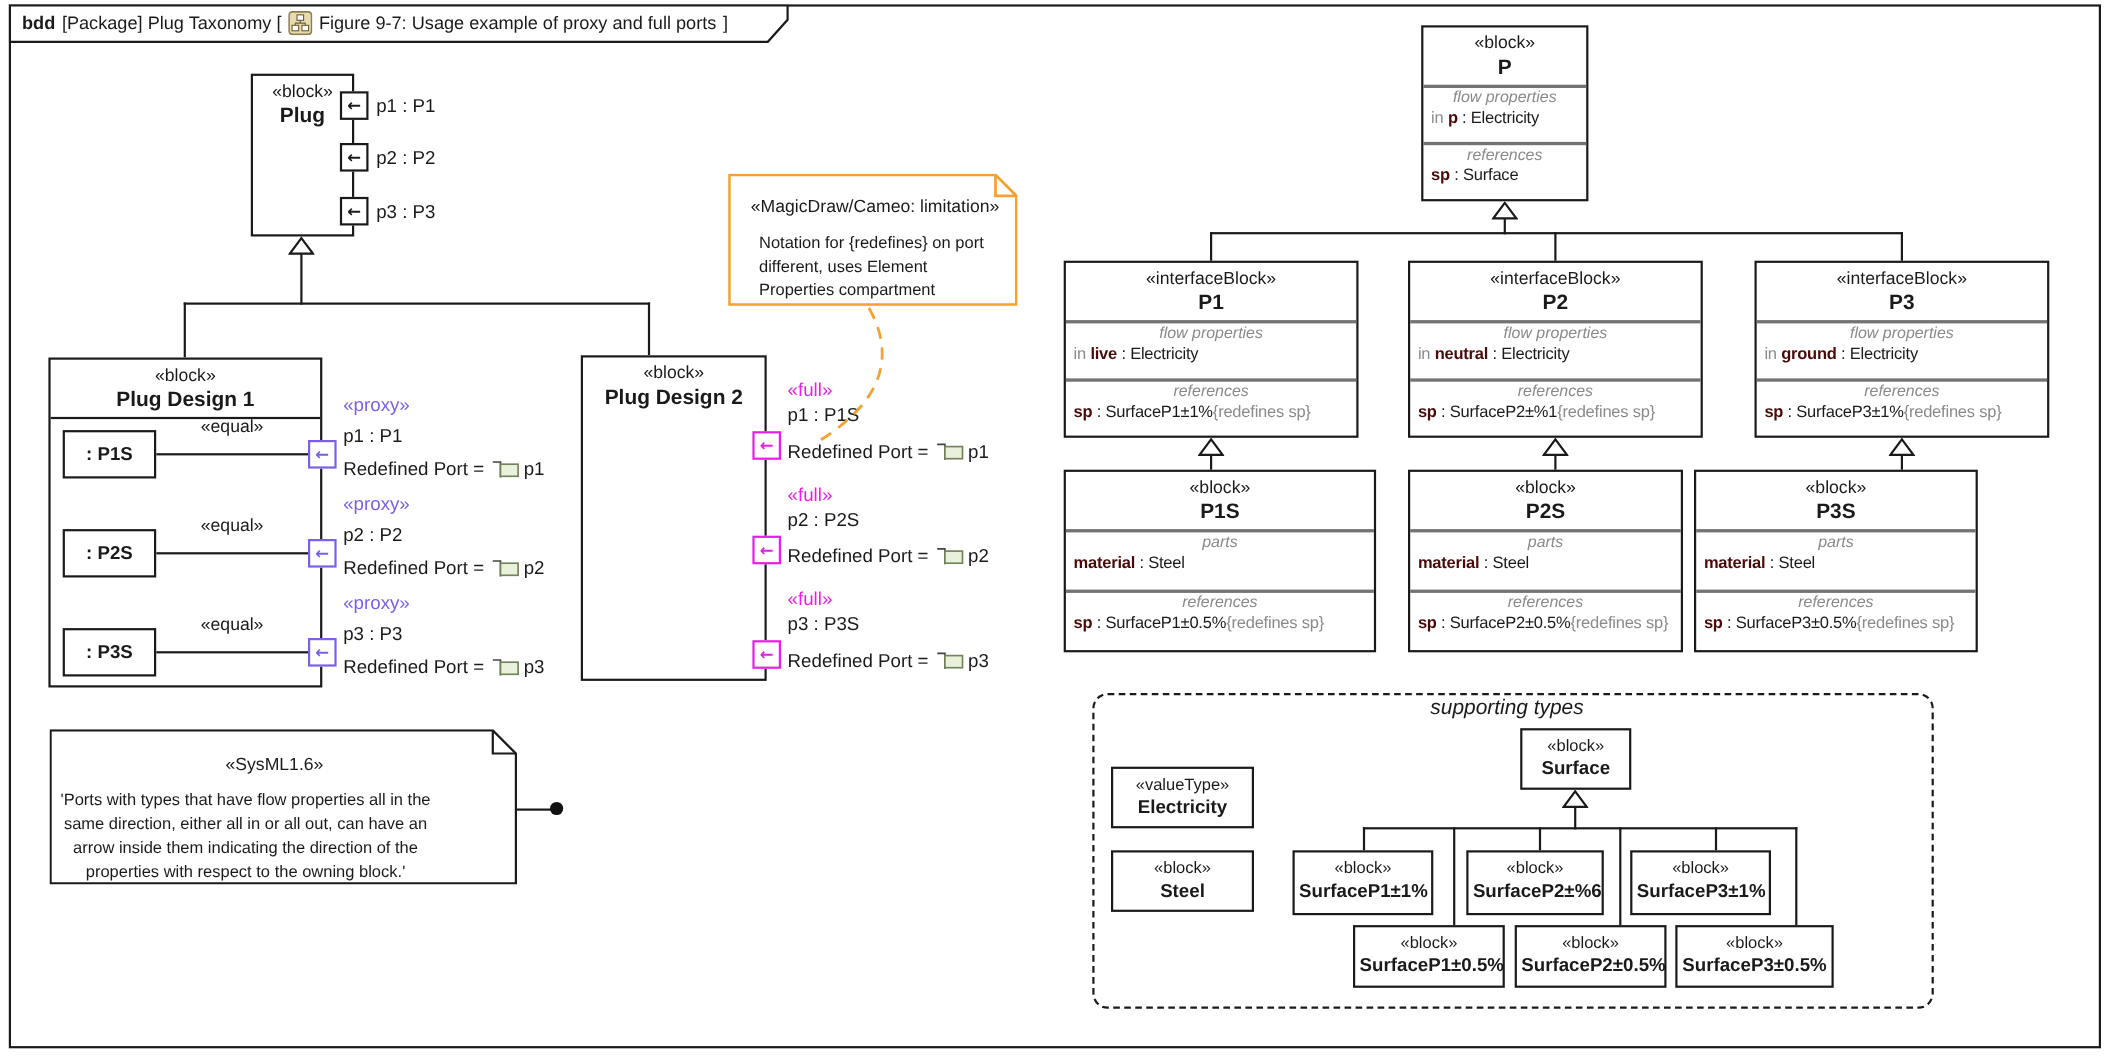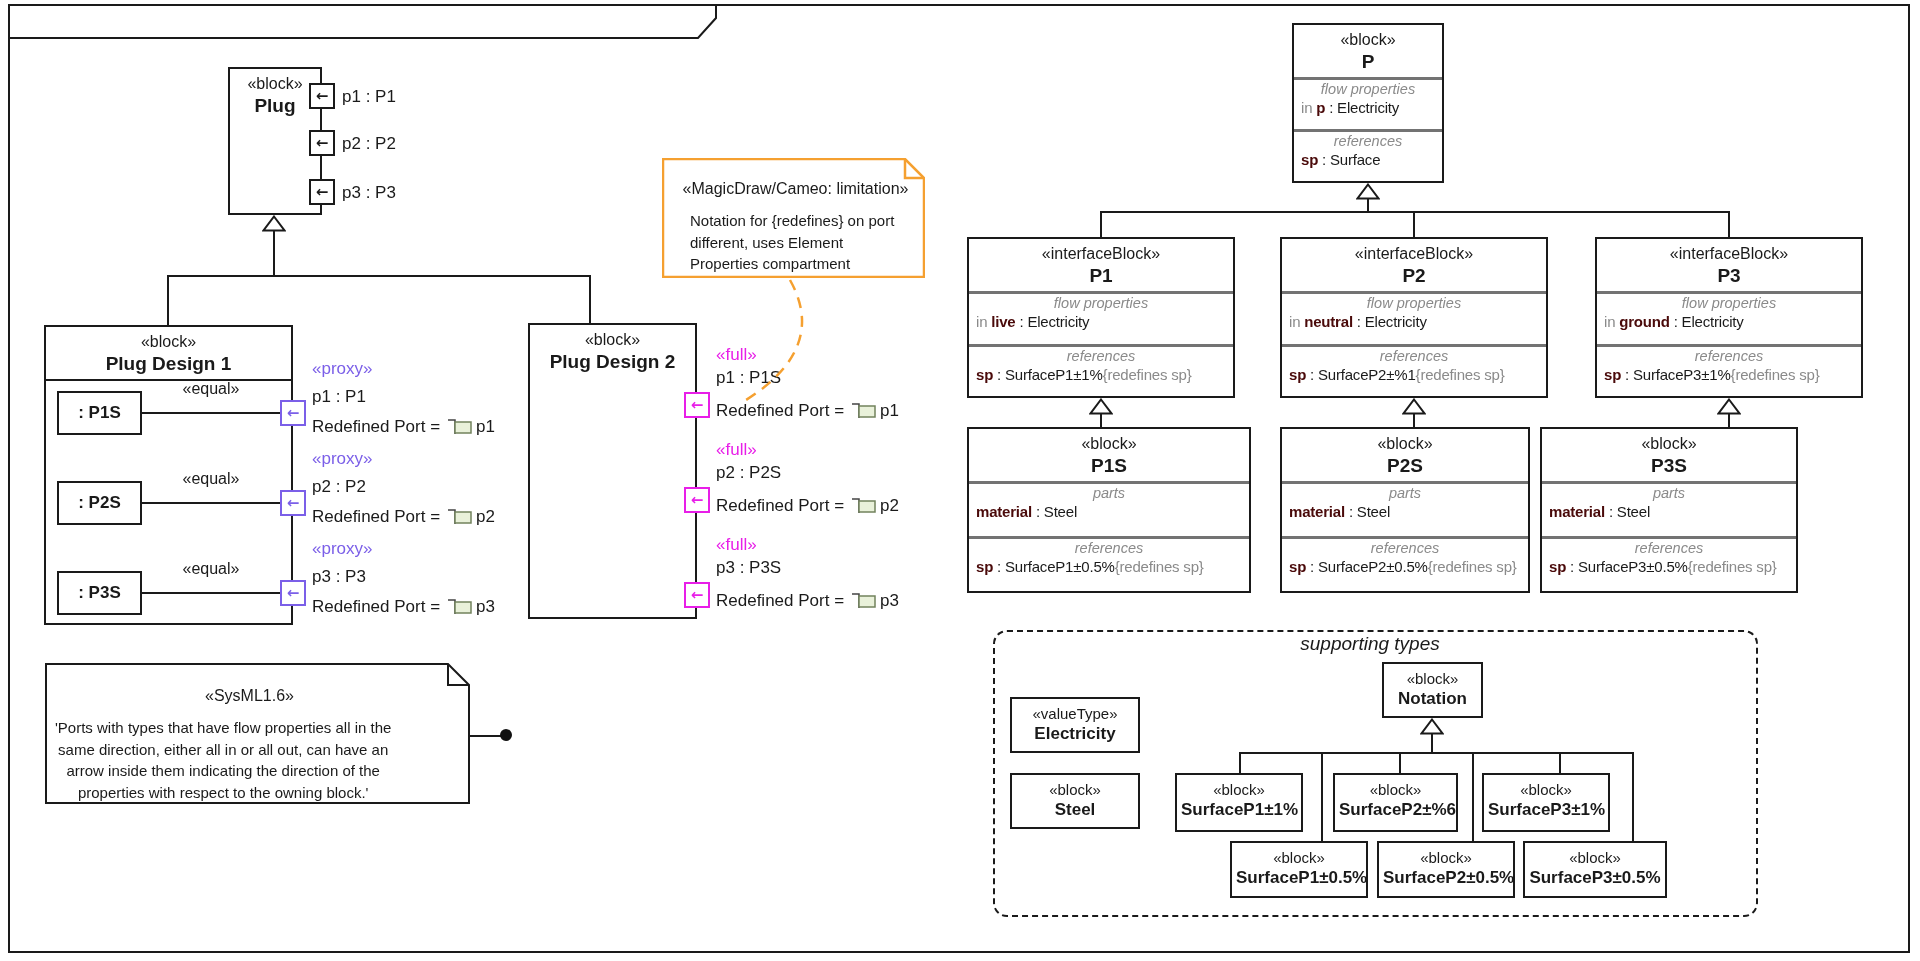--- a/index.html
+++ b/index.html
@@ -58,20 +58,35 @@
 </head>
 <body>
 
 <div id="page">
 
   <div class="frame" style="left:8px;top:4px;width:1902px;height:949px;"></div>
 
   <svg style="position:absolute;left:8px;top:4px;" width="716" height="36" viewBox="0 0 716 36">
     <path d="M1,1 H708 V14 L690,34 H1 Z" fill="#ffffff" stroke="#1a1a1a" stroke-width="2"></path>
   </svg>
+  <div class="titlebar" style="left:20px;top:10px;">
+    <b>bdd</b>
+    <span>[Package] Plug Taxonomy [</span>
+    <span class="dicon">
+      <svg width="22" height="22" viewBox="0 0 22 22">
+        <rect x="0.75" y="0.75" width="20.5" height="20.5" rx="3" fill="#e7dcb1" stroke="#8f7f4f" stroke-width="1.5"></rect>
+        <rect x="8" y="3.5" width="6" height="5" fill="#fff" stroke="#6b5d33"></rect>
+        <rect x="3.5" y="13" width="6" height="5" fill="#fff" stroke="#6b5d33"></rect>
+        <rect x="12.5" y="13" width="6" height="5" fill="#fff" stroke="#6b5d33"></rect>
+        <path d="M11,8.5 V11 M6.5,13 V11 H15.5 V13" fill="none" stroke="#6b5d33"></path>
+      </svg>
+    </span>
+    <span>Figure 9-7: Usage example of proxy and full ports</span>
+    <span>]</span>
+  </div>
 
   <div class="vline" style="left:273px;top:231px;height:46px;"></div>
   <div class="hline" style="left:167px;top:275px;width:424px;"></div>
   <div class="vline" style="left:167px;top:275px;height:50px;"></div>
   <div class="vline" style="left:589px;top:275px;height:48px;"></div>
 
   <div class="box" style="left:228px;top:67px;width:94px;height:148px;">
     <div class="hdr">
       <div class="stereo">«block»</div>
       <div class="bname">Plug</div>
@@ -385,21 +400,21 @@
   </div>
   <div class="box sbox" style="left:1010px;top:773px;width:130px;height:56px;">
     <div class="hdr">
       <div class="stereo">«block»</div>
       <div class="bname">Steel</div>
     </div>
   </div>
   <div class="box sbox" style="left:1382px;top:662px;width:101px;height:56px;">
     <div class="hdr">
       <div class="stereo">«block»</div>
-      <div class="bname">Notation</div>
+      <div class="bname">Surface</div>
     </div>
   </div>
   <svg class="tri" style="left:1420px;top:718px;" width="24" height="17" viewBox="0 0 24 17">
       <polygon points="12,1.5 22.5,15.5 1.5,15.5"></polygon>
     </svg>
 
   <div class="box sbox" style="left:1175px;top:773px;width:128px;height:59px;">
     <div class="hdr">
       <div class="stereo">«block»</div>
       <div class="bname">SurfaceP1±1%</div>

